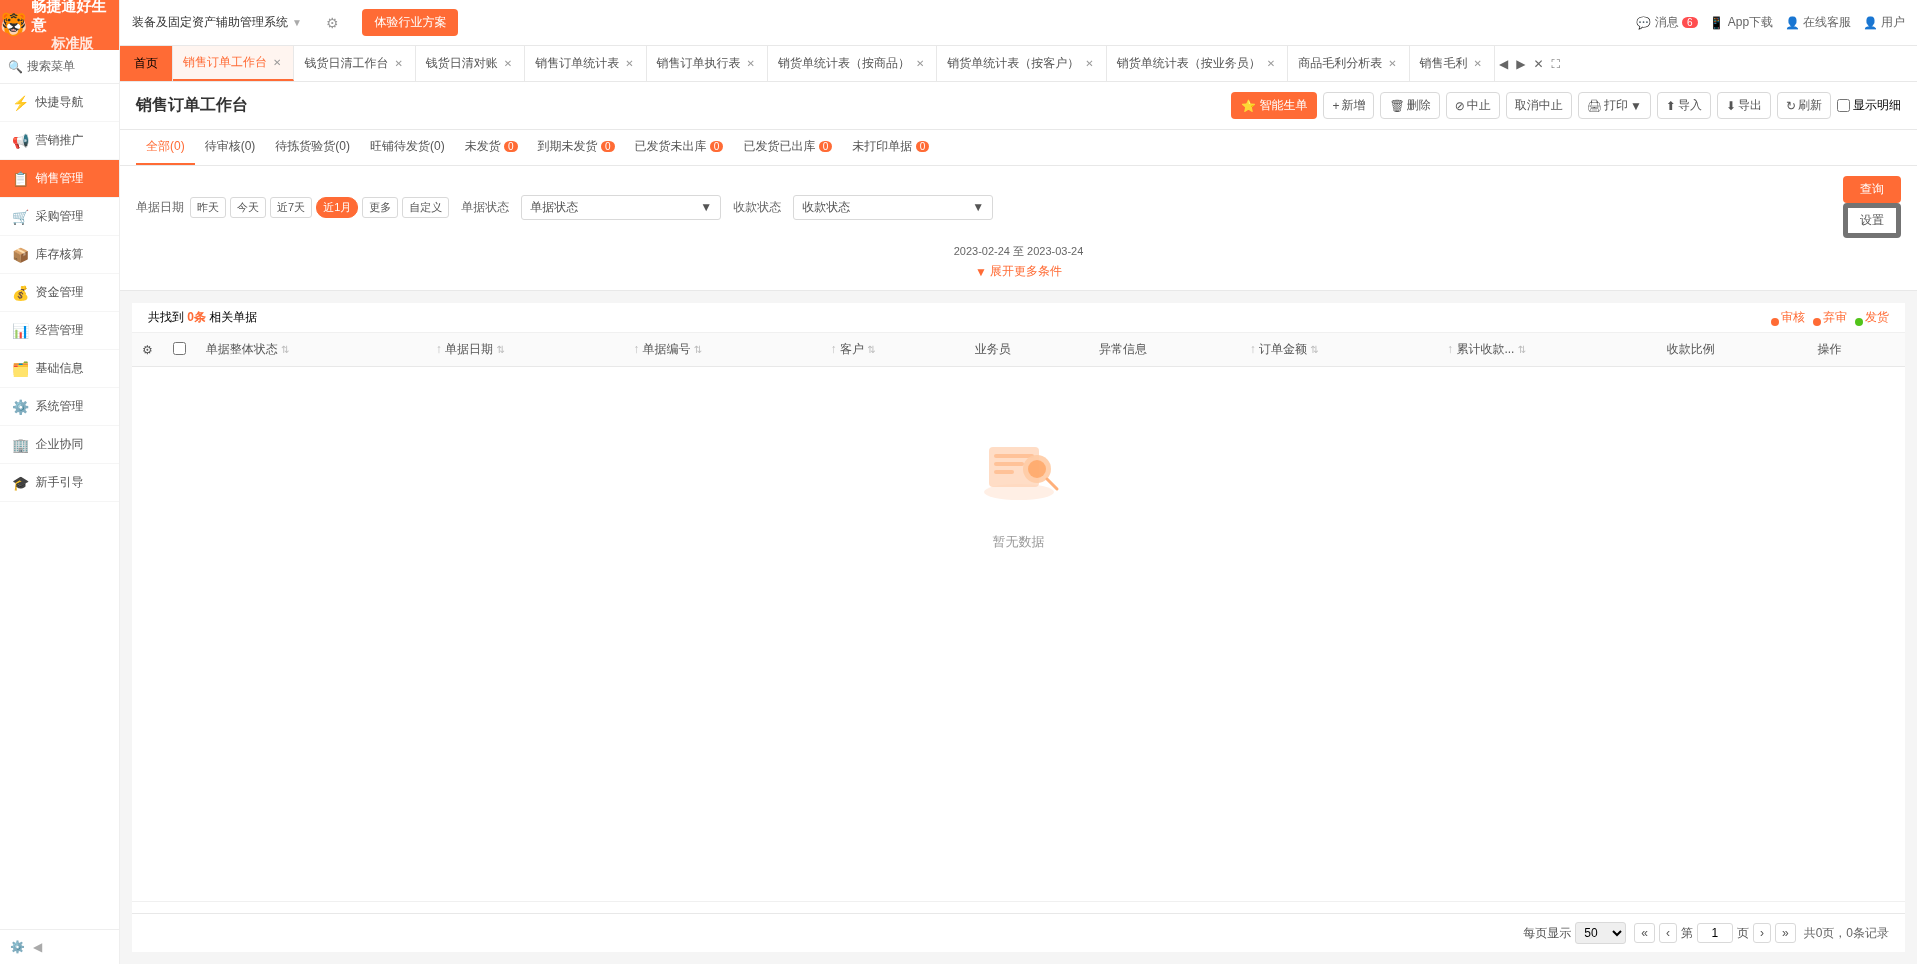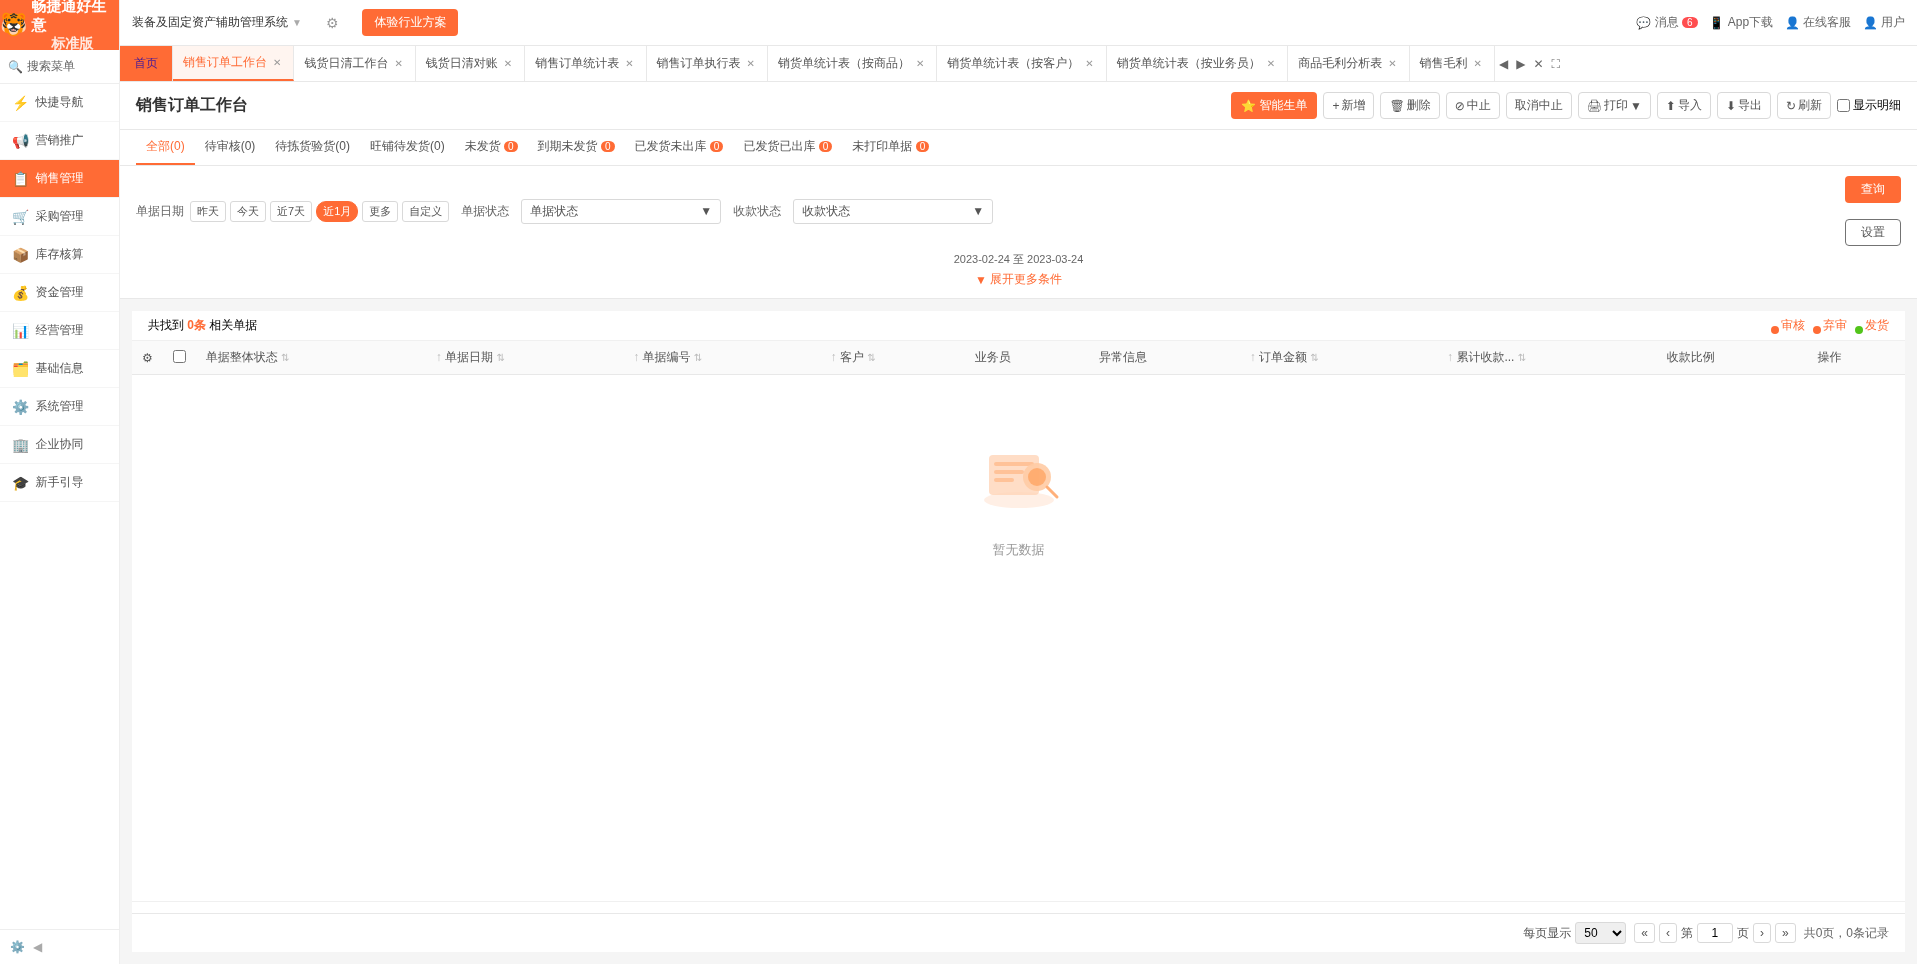--- a/index.html
+++ b/index.html
@@ -22,21 +22,21 @@
     .topbar { height: 46px; background: #fff; border-bottom: 1px solid #e8e8e8; display: flex; align-items: center; padding: 0 12px; gap: 24px; flex-shrink: 0; }
     .topbar-btn { background: #ff6b35; color: white; border: none; border-radius: 4px; padding: 5px 12px; cursor: pointer; font-size: 12px; }
     .topbar-icons { display: flex; gap: 12px; align-items: center; color: #666; }
     .topbar-icon-item { display: flex; align-items: center; gap: 3px; cursor: pointer; font-size: 12px; }
     .badge { background: #ff4d4f; color: white; border-radius: 8px; padding: 0 4px; font-size: 10px; min-width: 16px; text-align: center; }
 
     
     .tabbar { height: 36px; background: #fff; border-bottom: 1px solid #e8e8e8; display: flex; align-items: stretch; flex-shrink: 0; overflow: hidden; }
     .tab { display: flex; align-items: center; padding: 0 10px; gap: 4px; cursor: pointer; color: #555; font-size: 12px; white-space: nowrap; border-right: 1px solid #e8e8e8; }
     .tab.active { background: #fff5f0; color: #ff6b35; border-bottom: 2px solid #ff6b35; }
-    .tab-home { background: #ff6b35; color: #4c1d95; padding: 0 14px; }
+    .tab-home { background: #ff6b35; color: #000000; padding: 0 14px; }
     .tab-close { color: #999; font-size: 10px; cursor: pointer; padding: 2px; }
     .tab-nav { display: flex; align-items: center; padding: 0 4px; color: #666; cursor: pointer; }
 
     
     .page-content { flex: 1; overflow: auto; padding: 0; background: #f5f5f5; display: flex; flex-direction: column; }
 
     
     .workspace-header { background: #fff; padding: 10px 16px; display: flex; align-items: center; justify-content: space-between; border-bottom: 1px solid #e8e8e8; flex-shrink: 0; }
     .workspace-title { font-size: 16px; font-weight: bold; color: #333; }
     .workspace-actions { display: flex; gap: 6px; align-items: center; }
@@ -55,21 +55,21 @@
     .filter-item { display: flex; align-items: center; gap: 6px; }
     .filter-label { color: #666; white-space: nowrap; }
     .filter-date-btns { display: flex; gap: 4px; flex-wrap: wrap; align-items: flex-end; }
     .filter-btn { padding: 2px 6px; border: 1px solid #d9d9d9; border-radius: 3px; cursor: pointer; color: #555; background: white; font-size: 11px; }
     .filter-btn.active { background: #ff6b35; color: white; border-color: #ff6b35; border-radius: 10px; }
     .filter-date-range { color: #666; font-size: 11px; }
     .filter-select { border: 1px solid #d9d9d9; border-radius: 3px; padding: 3px 8px; color: #555; background: white; min-width: 120px; display: flex; align-items: center; justify-content: space-between; cursor: pointer; }
     .expand-btn { display: flex; align-items: center; gap: 3px; color: #ff6b35; cursor: pointer; font-size: 12px; }
     .filter-row-2 { display: flex; justify-content: center; padding-top: 6px; }
     .btn-query { background: #ff6b35; color: white; border: none; border-radius: 4px; padding: 5px 16px; cursor: pointer; font-size: 12px; }
-    .btn-set { background: white; color: #555; border: 1px solid #737373; border-radius: 4px; padding: 4px 12px; cursor: pointer; font-size: 12px; }
+    .btn-set { background: white; color: #555; border: 5px solid #737373; border-radius: 4px; padding: 4px 12px; cursor: pointer; font-size: 12px; }
 
     
     .table-area { background: #fff; margin: 12px; flex: 1; display: flex; flex-direction: column; overflow: hidden; }
     .table-summary { padding: 6px 16px; display: flex; align-items: center; justify-content: space-between; border-bottom: 1px solid #f0f0f0; }
     .summary-actions { display: flex; gap: 8px; }
     .summary-btn { color: #ff6b35; cursor: pointer; display: flex; align-items: flex-end; gap: 2px; font-size: 12px; }
 
     .data-table { width: 100%; border-collapse: collapse; font-size: 12px; }
     .data-table th { background: #fafafa; padding: 8px 10px; text-align: left; color: #555; border-bottom: 1px solid #e8e8e8; white-space: nowrap; font-weight: normal; }
     .data-table th .sort-icon { color: #bbb; font-size: 10px; }
@@ -352,21 +352,21 @@
           <div class="filter-select" style="flex:1;max-width:200px;">
             <span>单据状态</span>
             <span>▼</span>
           </div>
           <span class="filter-label">收款状态</span>
           <div class="filter-select" style="flex:1;max-width:200px;">
             <span>收款状态</span>
             <span>▼</span>
           </div>
         </div>
-        <div style="display:flex;flex-direction:column;gap:16px;">
+        <div style="display:flex;flex-direction:column;gap:0;">
           <button class="btn-query">查询</button>
           <button class="btn-set">设置</button>
         </div>
       </div>
       <div class="filter-row-2">
         <span class="filter-date-range">2023-02-24 至 2023-03-24</span>
       </div>
       <div style="display:flex;justify-content:center;padding-top:4px;">
         <div class="expand-btn">
           <span>▼</span>

